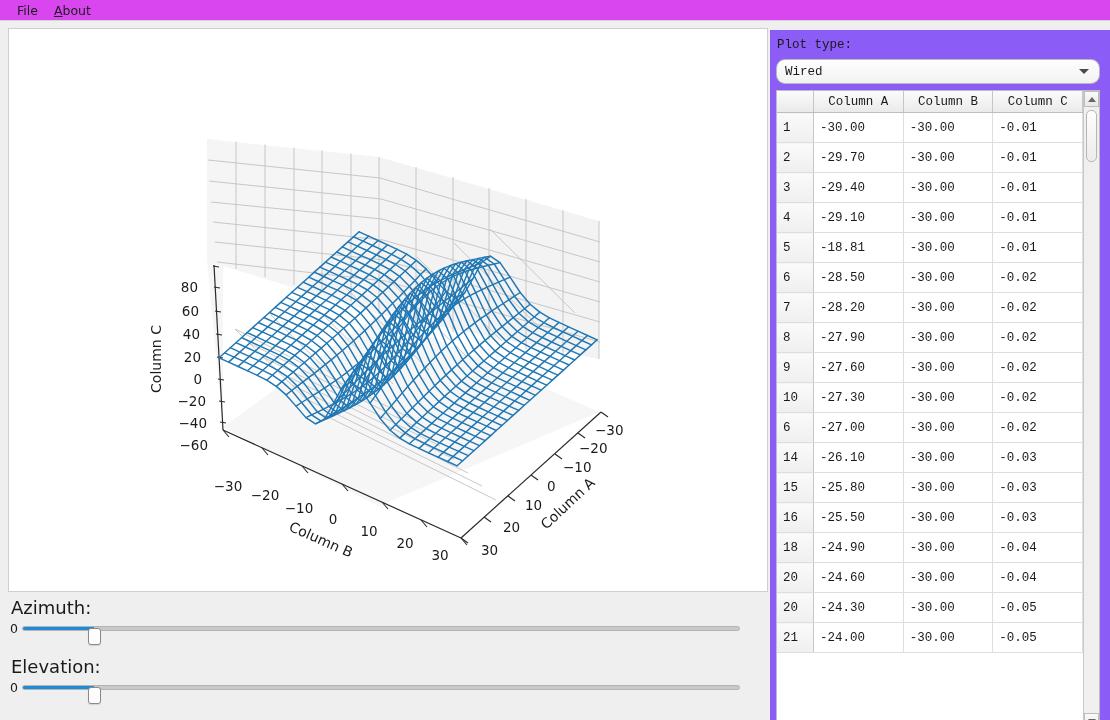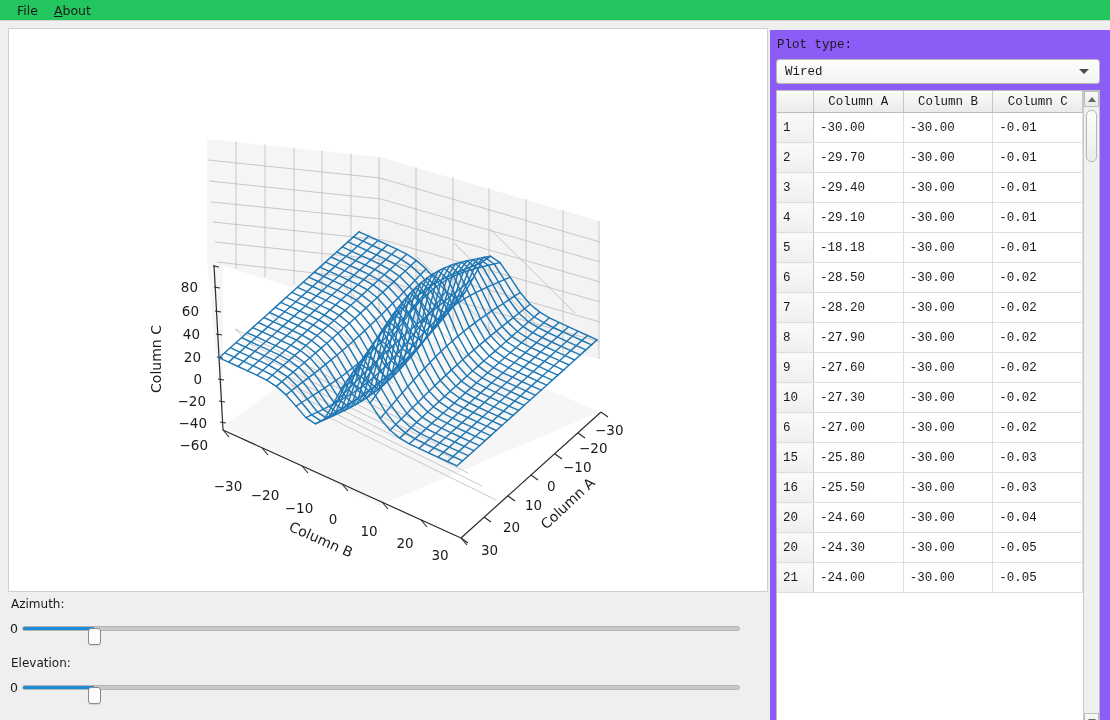--- a/index.html
+++ b/index.html
@@ -18,21 +18,21 @@
     width: 1110px;
     height: 720px;
     background: #efefef;
   }
 
   
   #menubar {
     position: absolute;
     left: 0; top: 0;
     width: 1110px; height: 21px;
-    background: #22c55e;
+    background: #d946ef;
     border-bottom: 1px solid #d4d4d4;
     display: flex;
     align-items: center;
     padding-left: 9px;
     box-sizing: border-box;
   }
   .menu-item {
     padding: 2px 8px;
     font-size: 12.5px;
     color: #1a1a1a;
@@ -58,21 +58,21 @@
   }
   #plot-canvas svg { display: block; }
 
   
   .slider-block { position: absolute; left: 0; width: 770px; }
   #azimuth-block { top: 576px; }
   #elevation-block { top: 635px; }
   .slider-label {
     position: absolute;
     left: 11px; top: 0;
-    font-size: 12px;
+    font-size: 18px;
     color: #1a1a1a;
   }
   .slider-row {
     position: absolute;
     left: 0; top: 22px;
     width: 770px; height: 20px;
   }
   .slider-min {
     position: absolute;
     left: 10px; top: 2px;
@@ -126,21 +126,21 @@
     left: 7px; top: 8px;
     font-size: 12.5px;
     color: #1a1a1a;
   }
   #plot-type-combo {
     position: absolute;
     left: 6px; top: 29px;
     width: 324px; height: 25px;
     background: linear-gradient(#fefefe, #f2f2f2);
     border: 1px solid #b8b8b8;
-    border-radius: 3px;
+    border-radius: 9px;
     box-sizing: border-box;
     display: flex;
     align-items: center;
   }
   #plot-type-value {
     flex: 1;
     padding-left: 8px;
     font-size: 12.5px;
     color: #1a1a1a;
   }
@@ -512,21 +512,21 @@
                 <td>-0.01</td>
               </tr>
               <tr>
                 <td class="rowhead">4</td>
                 <td>-29.10</td>
                 <td>-30.00</td>
                 <td>-0.01</td>
               </tr>
               <tr>
                 <td class="rowhead">5</td>
-                <td>-18.18</td>
+                <td>-18.81</td>
                 <td>-30.00</td>
                 <td>-0.01</td>
               </tr>
               <tr>
                 <td class="rowhead">6</td>
                 <td>-28.50</td>
                 <td>-30.00</td>
                 <td>-0.02</td>
               </tr>
               <tr>
@@ -553,30 +553,42 @@
                 <td>-30.00</td>
                 <td>-0.02</td>
               </tr>
               <tr>
                 <td class="rowhead">6</td>
                 <td>-27.00</td>
                 <td>-30.00</td>
                 <td>-0.02</td>
               </tr>
               <tr>
+                <td class="rowhead">14</td>
+                <td>-26.10</td>
+                <td>-30.00</td>
+                <td>-0.03</td>
+              </tr>
+              <tr>
                 <td class="rowhead">15</td>
                 <td>-25.80</td>
                 <td>-30.00</td>
                 <td>-0.03</td>
               </tr>
               <tr>
                 <td class="rowhead">16</td>
                 <td>-25.50</td>
                 <td>-30.00</td>
                 <td>-0.03</td>
+              </tr>
+              <tr>
+                <td class="rowhead">18</td>
+                <td>-24.90</td>
+                <td>-30.00</td>
+                <td>-0.04</td>
               </tr>
               <tr>
                 <td class="rowhead">20</td>
                 <td>-24.60</td>
                 <td>-30.00</td>
                 <td>-0.04</td>
               </tr>
               <tr>
                 <td class="rowhead">20</td>
                 <td>-24.30</td>

